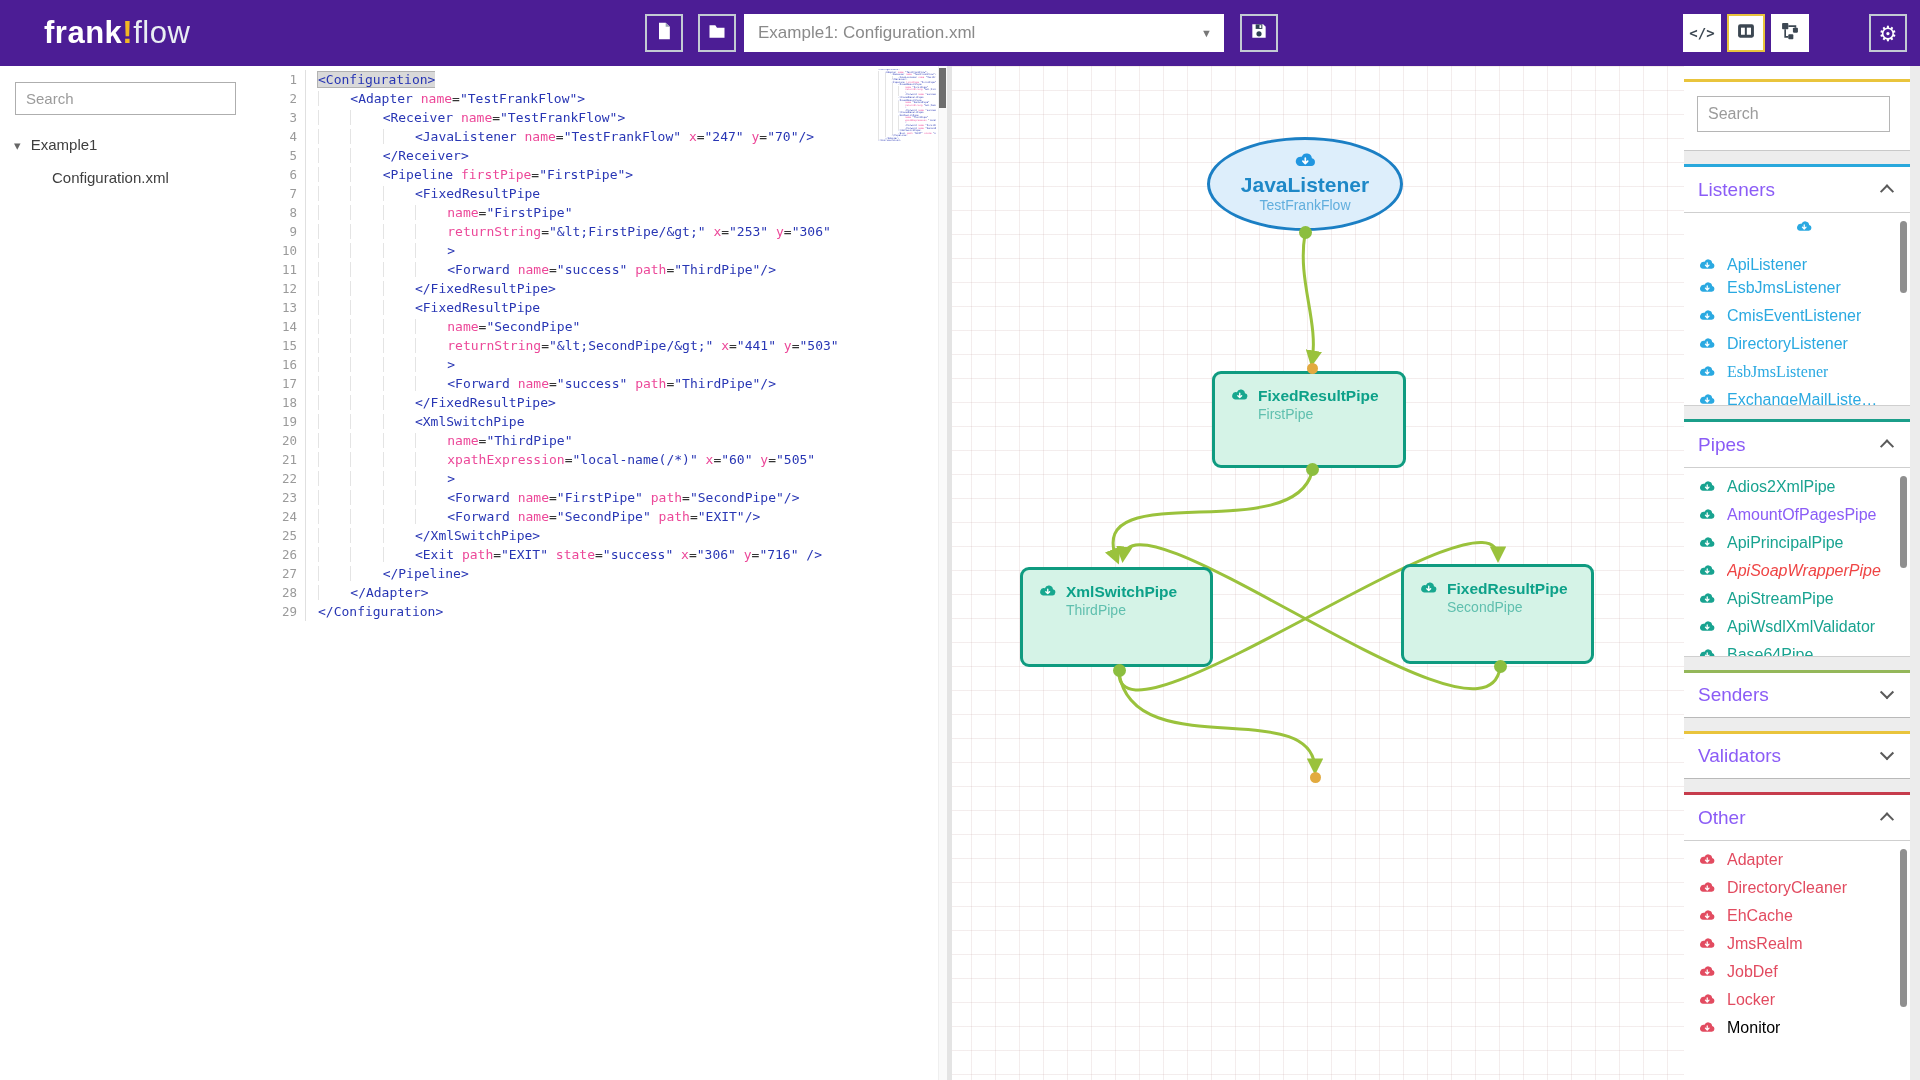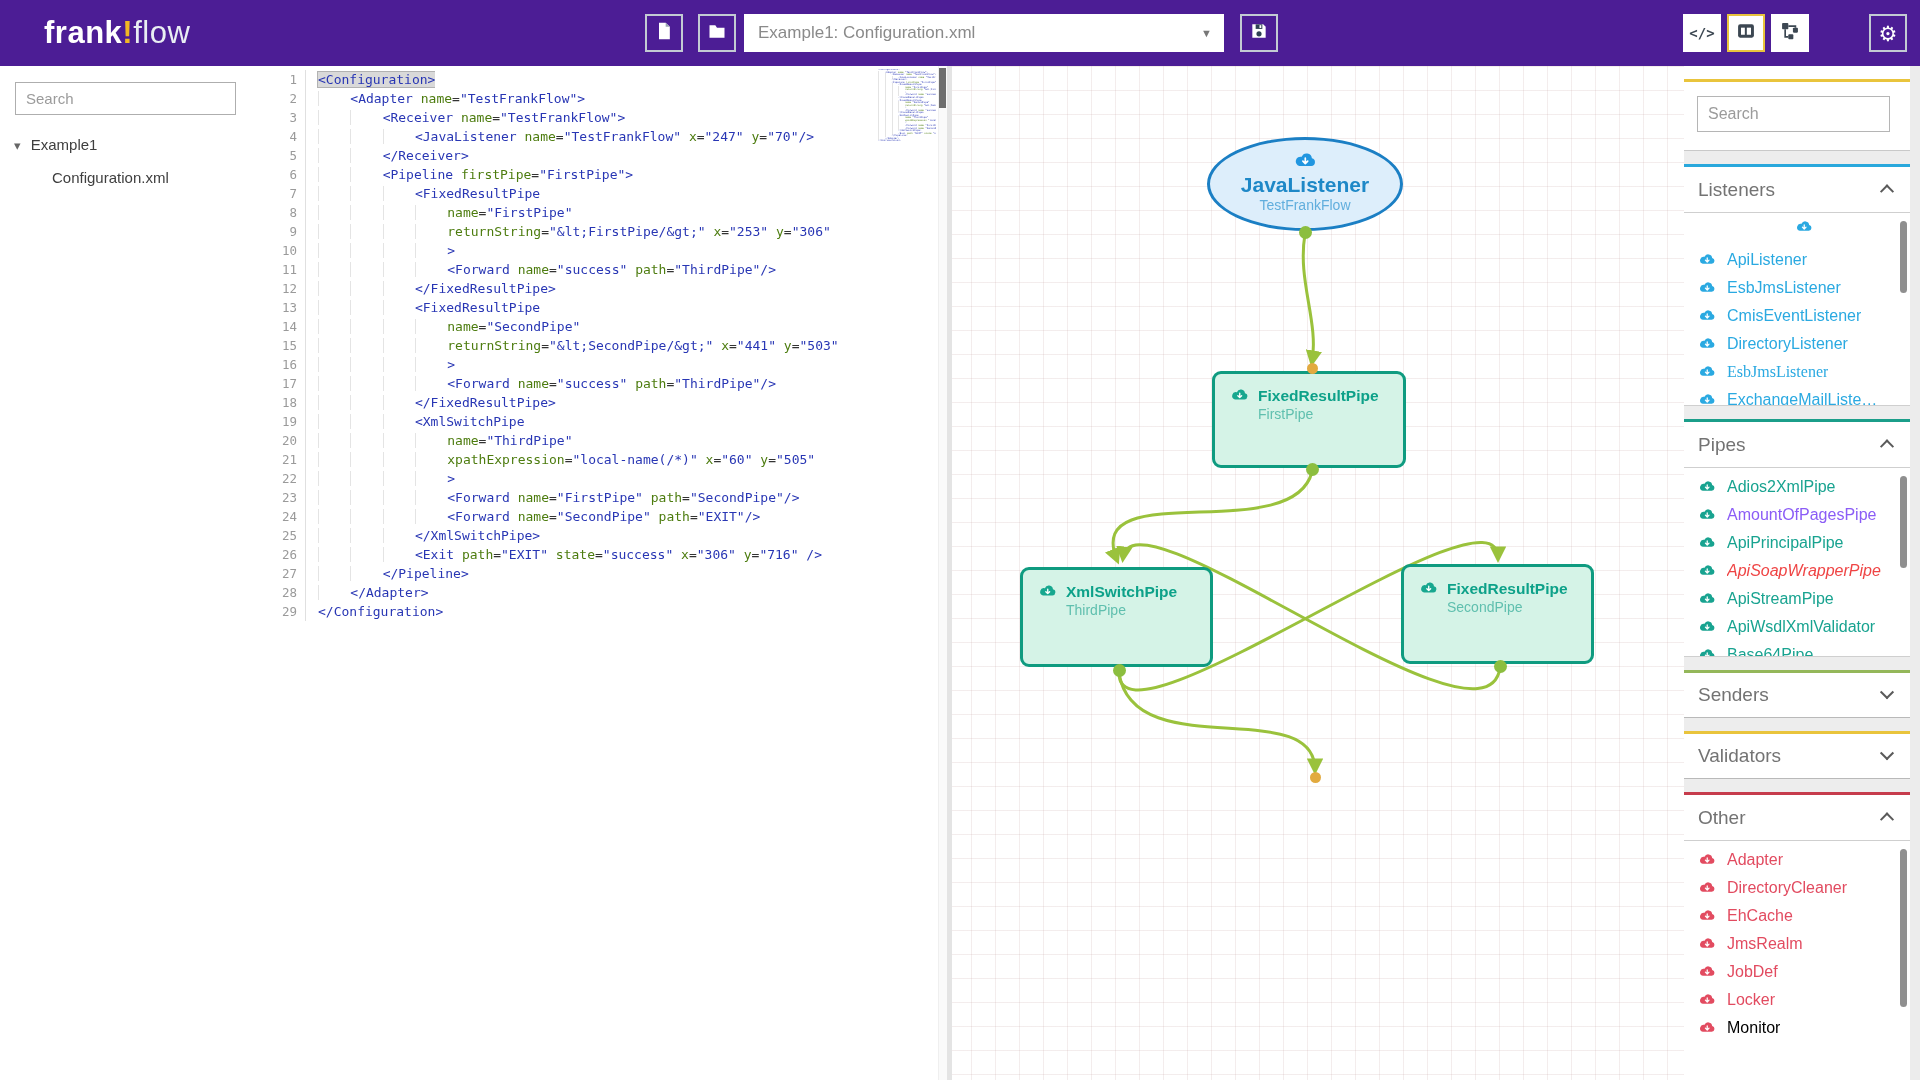--- a/index.html
+++ b/index.html
@@ -30,21 +30,21 @@
   #tree-child{left:52px;top:103px}
 
   
   #editor{position:absolute;left:272px;top:66px;width:675px;height:1014px;background:#fff;overflow:hidden}
   #code{padding-top:4px;font-family:"DejaVu Sans Mono",monospace;font-size:13px;line-height:19px}
   .cl{display:flex;height:19px}
   .ln{flex:none;width:34px;text-align:right;padding-right:8px;color:#9a9a9a;font-size:12.5px;border-right:1px solid #e0e0e0}
   .lc{white-space:pre;padding-left:12px;color:#333;overflow:hidden}
   .tag{color:#2836b4}
   .str{color:#2836b4}
-  .attr{color:#4d7c0f}
+  .attr{color:#ec4899}
   .ind{border-left:1px solid #e4e4e4}
   .sel{background:#d9d9d9;box-shadow:0 0 0 1px #b2b2b2}
   #minimap{position:absolute;right:11px;top:3px;width:58px;height:72px;overflow:hidden;background:#fff}
   #minimap pre{font-family:"DejaVu Sans Mono",monospace;font-size:2.4px;line-height:2.55px;white-space:pre}
   #ed-track{position:absolute;right:0;top:0;width:9px;height:1014px;background:#fafafa;border-left:1px solid #efefef}
   #ed-thumb{position:absolute;right:1px;top:2px;width:7px;height:40px;background:#6e6e6e}
   #divider{position:absolute;left:947px;top:66px;width:5px;height:1014px;background:#e4e4e4;z-index:5}
 
   
   #canvas{position:absolute;left:947px;top:66px;width:737px;height:1014px;background:#fff;
@@ -76,21 +76,21 @@
   
   #palette{position:absolute;left:1684px;top:66px;width:226px;height:1014px;background:#ededed;overflow:hidden}
   #pal-top{background:#fff;height:85px;border-bottom:1px solid #c9c9c9;position:relative}
   #pal-topline{position:absolute;left:0;top:13px;width:100%;height:3px;background:#e9c43c}
   #palette input{position:absolute;left:13px;top:30px;width:193px;height:36px;border:1px solid #b5b5b5;background:#fff;padding:0 10px;font-size:16px;font-family:"Liberation Sans",sans-serif;color:#444;outline:none}
   #palette input::placeholder{color:#9b9b9b}
   .pgap{height:13px;background:#ededed}
   .psec{background:#fff}
   .pline{height:3px}
   .phead{height:45px;display:flex;align-items:center;justify-content:space-between;padding:0 18px 0 14px;cursor:pointer;background:#fff}
-  .phead .pname{font-size:19px;color:#737373}
+  .phead .pname{font-size:19px;color:#8b5cf6}
   .chev{display:inline-block;width:10px;height:10px;border-right:2.5px solid #5a5a5a;border-bottom:2.5px solid #5a5a5a}
   .chev.down{transform:rotate(45deg) translate(-2px,-2px)}
   .chev.up{transform:rotate(-135deg) translate(-1px,-1px)}
   .plist{position:relative;border-top:1px solid #cfcfcf;overflow:hidden;background:#fff;padding-top:5px}
   .plist.bb{border-bottom:1px solid #cfcfcf}
   .pitem{display:flex;align-items:center;gap:11px;height:28px;padding-left:14px;cursor:grab;font-size:16px}
   .pitem svg{width:18px;height:18px;flex:none}
   .pitem .plabel{max-width:156px;white-space:nowrap;overflow:hidden;text-overflow:ellipsis}
   .pthumb{position:absolute;right:3px;width:7px;border-radius:4px;background:#8f8f8f}
   .collapsed{border-bottom:1px solid #b9b9b9}
@@ -409,21 +409,21 @@
         <div class="plist bb" style="height: 194px;">
           <div class="pitem" style="color: rgb(42, 169, 225); flex-direction: column;">
             <span style="color: rgb(42, 169, 225); display: inline-flex;">
               <svg viewBox="0 0 24 24">
                 <path d="M18.9 9.3a5.3 5.3 0 0 0-10.2-1.5A4.6 4.6 0 0 0 6.3 17h12a3.9 3.9 0 0 0 .6-7.7z" fill="currentColor"></path>
                 <path d="M12.3 9.2v5.4m-2.4-2.4 2.4 2.4 2.4-2.4" stroke="#fff" stroke-width="1.7" fill="none" stroke-linecap="round" stroke-linejoin="round"></path>
               </svg>
             </span>
             <span class="plabel">PullingJmsListener</span>
           </div>
-          <div class="pitem" style="color: rgb(42, 169, 225);">
+          <div class="pitem" style="color: rgb(42, 169, 225); align-items: flex-end;">
             <span style="color: rgb(42, 169, 225); display: inline-flex;">
               <svg viewBox="0 0 24 24">
                 <path d="M18.9 9.3a5.3 5.3 0 0 0-10.2-1.5A4.6 4.6 0 0 0 6.3 17h12a3.9 3.9 0 0 0 .6-7.7z" fill="currentColor"></path>
                 <path d="M12.3 9.2v5.4m-2.4-2.4 2.4 2.4 2.4-2.4" stroke="#fff" stroke-width="1.7" fill="none" stroke-linecap="round" stroke-linejoin="round"></path>
               </svg>
             </span>
             <span class="plabel">ApiListener</span>
           </div>
           <div class="pitem" style="color: rgb(42, 169, 225);">
             <span style="color: rgb(42, 169, 225); display: inline-flex;">

